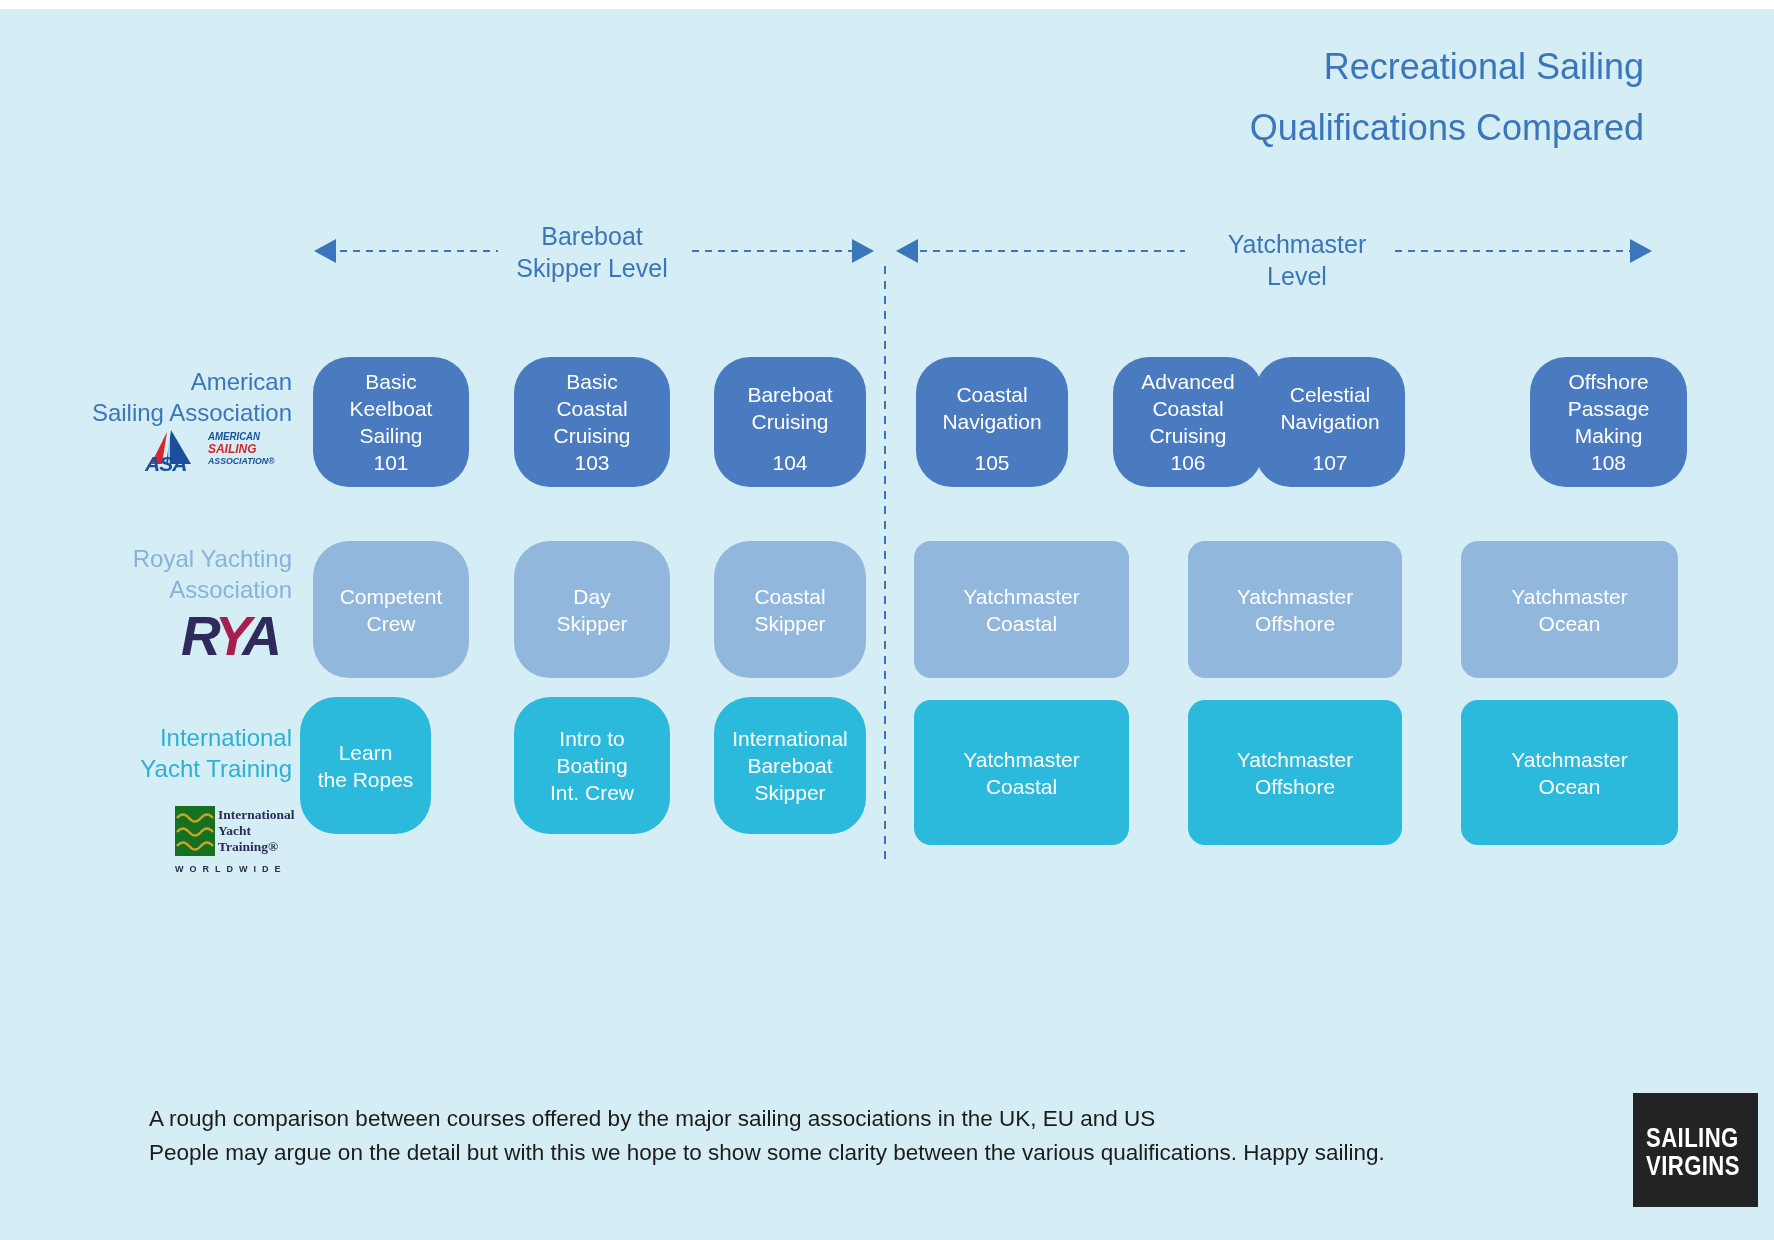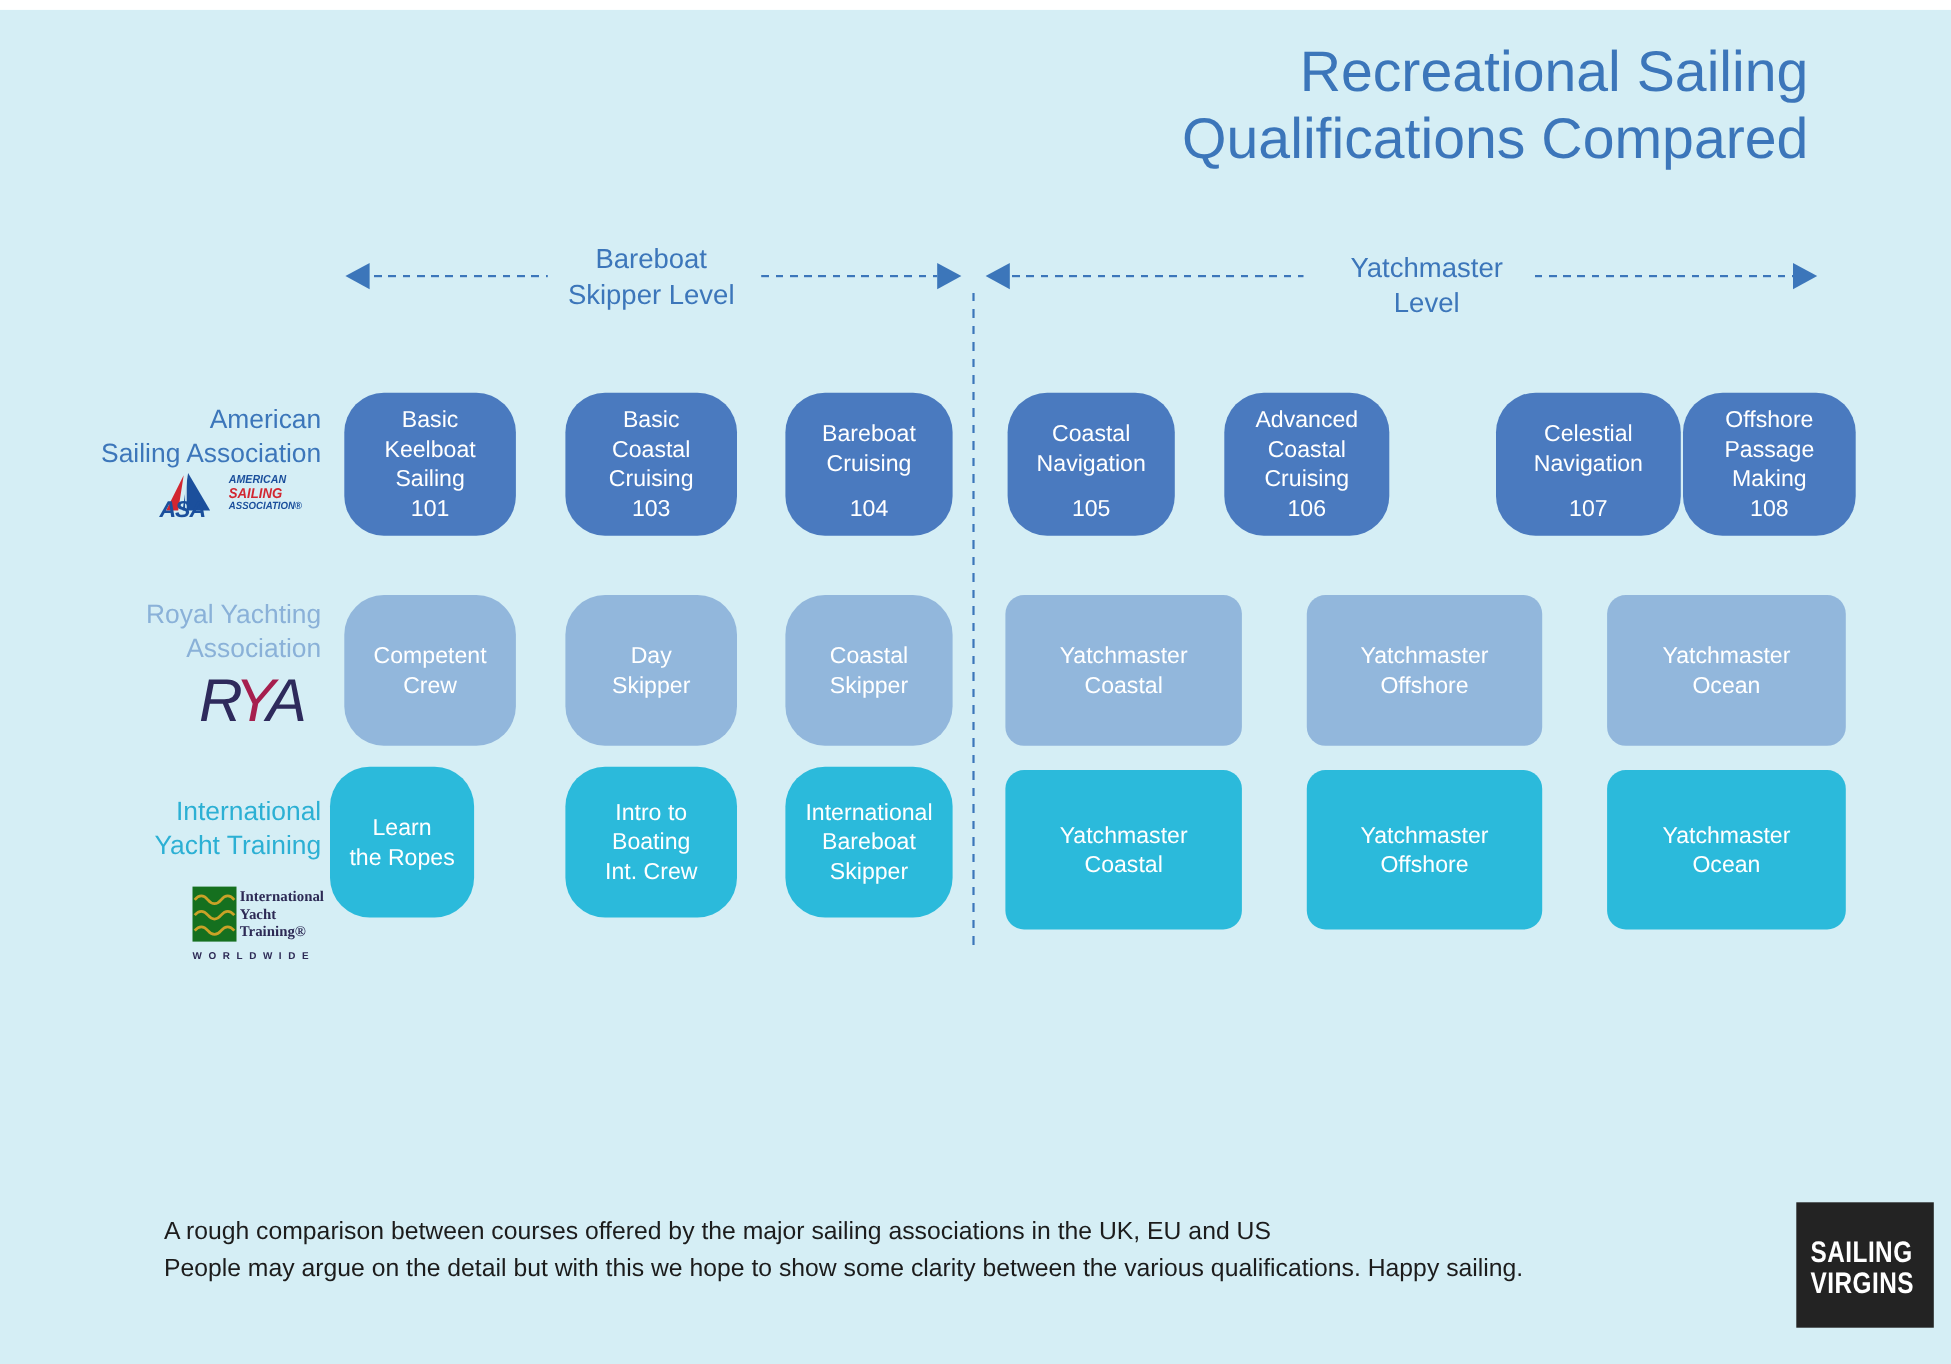--- a/index.html
+++ b/index.html
@@ -2,21 +2,21 @@
 <html><head>
 <meta charset="utf-8">
 <style>
   html,body{margin:0;padding:0;background:#d5eef5;}
   #stage{position:relative;width:1774px;height:1240px;background:#d5eef5;overflow:hidden;
          font-family:"Liberation Sans", sans-serif;}
   #topstrip{position:absolute;left:0;top:0;width:1774px;height:9px;background:#ffffff;}
 
   
   #title{position:absolute;top:36px;right:130px;text-align:right;color:#3c76ba;
-         font-size:52px;line-height:61px;font-weight:normal;}
+         font-size:36px;line-height:61px;font-weight:normal;}
 
   
   .dash-h{position:absolute;height:2px;top:250px;
           background:repeating-linear-gradient(90deg,#3c76ba 0 7px,transparent 7px 13px);}
   .arr{position:absolute;width:0;height:0;top:239px;border-top:12px solid transparent;border-bottom:12px solid transparent;}
   .arr-left{border-right:22px solid #3c76ba;}
   .arr-right{border-left:22px solid #3c76ba;}
   .lvl-label{position:absolute;color:#3c76ba;font-size:25px;line-height:32px;text-align:center;}
   #vline{position:absolute;left:884px;top:266px;width:2px;height:596px;
          background:repeating-linear-gradient(180deg,#3c76ba 0 8px,transparent 8px 15px);}
@@ -55,21 +55,21 @@
   #asa-logo{position:absolute;left:145px;top:428px;width:150px;height:48px;}
   #asa-logo .acro{position:absolute;left:0;bottom:0;font-size:21px;font-weight:bold;font-style:italic;
                   color:#1b4f9c;letter-spacing:-1px;}
   #asa-logo .txt{position:absolute;left:63px;top:3px;font-style:italic;font-weight:bold;
                  transform:scaleX(.92);transform-origin:left;}
   #asa-logo .t1{font-size:10.5px;color:#1b4f9c;line-height:11px;}
   #asa-logo .t2{font-size:13px;color:#d22630;line-height:13px;}
   #asa-logo .t3{font-size:9.5px;color:#1b4f9c;line-height:11px;}
 
   
-  #rya-logo{position:absolute;left:181px;top:608px;font-size:55px;font-weight:normal;font-style:italic;
+  #rya-logo{position:absolute;left:181px;top:608px;font-size:55px;font-weight:bold;font-style:italic;
             letter-spacing:-5px;line-height:56px;}
   #rya-logo .n{color:#2e2a5c;} #rya-logo .m{color:#a61f4e;}
 
   
   #iyt-logo{position:absolute;left:160px;top:804px;width:140px;height:75px;}
   #iyt-logo .green{position:absolute;left:15px;top:2px;width:40px;height:50px;background:#15701f;}
   #iyt-logo .itxt{position:absolute;left:58px;top:3px;font-family:"Liberation Serif",serif;
                   font-weight:bold;font-size:13.5px;line-height:16px;color:#2d2a55;}
   #iyt-logo .ww{position:absolute;left:15px;top:60px;font-size:9px;font-weight:bold;
                 letter-spacing:6px;color:#2d2a55;}
@@ -153,21 +153,21 @@
     <div class="box-num">105</div>
   </div>
   <div class="box asa-box" style="left:1113px;width:150px">
     <div class="box-lines">
       <div>Advanced</div>
       <div>Coastal</div>
       <div>Cruising</div>
     </div>
     <div class="box-num">106</div>
   </div>
-  <div class="box asa-box" style="left:1360px;width:168px">
+  <div class="box asa-box" style="left:1255px;width:150px">
     <div class="box-lines">
       <div>Celestial</div>
       <div>Navigation</div>
     </div>
     <div class="box-num">107</div>
   </div>
   <div class="box asa-box" style="left:1530px;width:157px">
     <div class="box-lines">
       <div>Offshore</div>
       <div>Passage</div>

